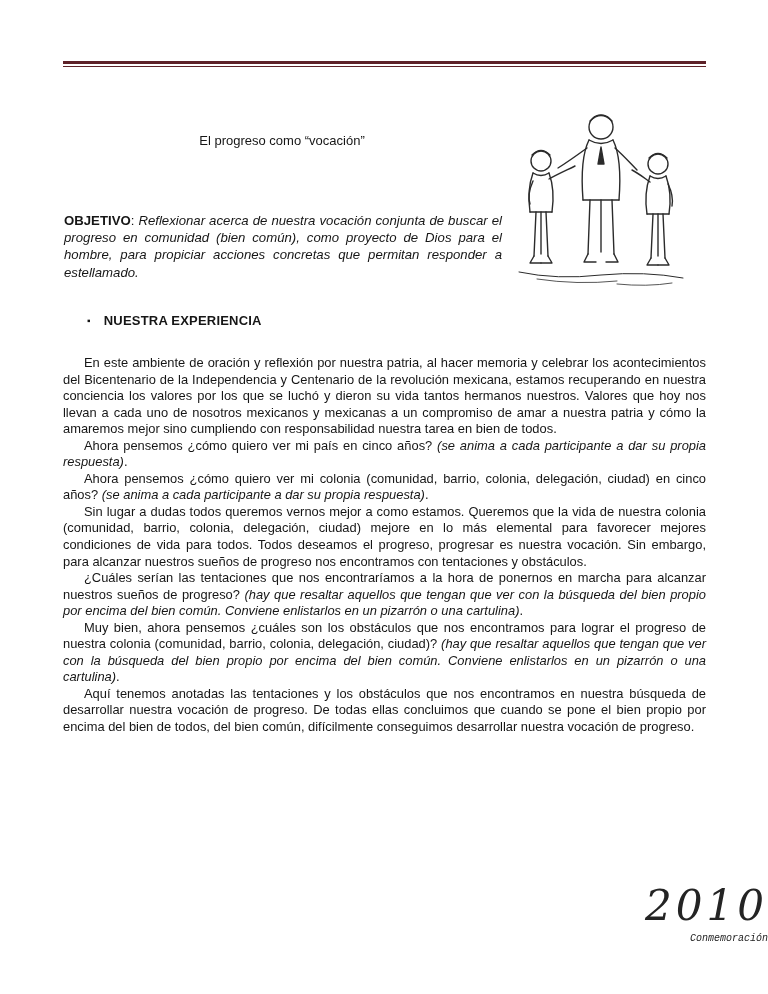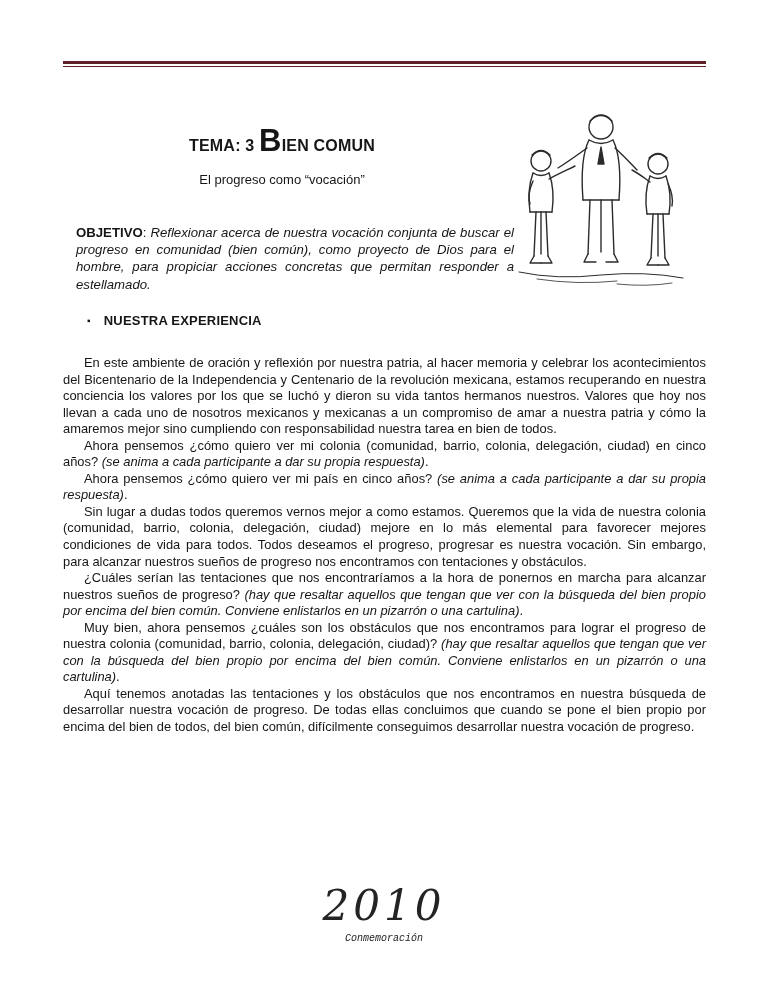--- a/index.html
+++ b/index.html
@@ -39,21 +39,21 @@
   .subtitle {
     margin-top: 9px;
     font-weight: normal;
     font-size: 13px;
   }
   .objective {
     position: absolute;
     left: 64px;
     top: 212px;
     width: 438px;
-    margin: 12px;
+    margin: 0;
     font-size: 13.2px;
     line-height: 17.2px;
     text-align: justify;
   }
   .illustration {
     position: absolute;
     left: 497px;
     top: 102px;
     width: 206px;
     height: 194px;
@@ -79,21 +79,21 @@
     font-size: 12.9px;
     line-height: 16.55px;
     text-align: justify;
   }
   .body-text p { margin: 0; text-indent: 21px; }
   .footer {
     position: absolute;
     left: 0;
     top: 884px;
     width: 768px;
-    text-align: center;
+    text-align: right;
   }
   .year {
     font-family: "DejaVu Serif", "Liberation Serif", serif;
     font-style: italic;
     font-size: 42px;
     line-height: 1.05;
     color: #242424;
     letter-spacing: 4px;
   }
   .small-caption {
@@ -113,21 +113,20 @@
   }
 </style>
 </head>
 <body>
 
 <div class="page">
 
   <div class="top-rule"></div>
 
   <div class="header-block">
-    <div class="title"><span>TEMA: 3 </span><span class="bigletter">B</span><span>IEN COMUN</span></div>
     <div class="subtitle">El progreso como “vocación”</div>
   </div>
 
   <p class="objective"><b>OBJETIVO</b><span>: </span><i>Reflexionar acerca de nuestra vocación conjunta de buscar el progreso en comunidad (bien común), como proyecto de Dios para el hombre, para propiciar acciones concretas que permitan responder a estellamado.</i></p>
 
   <div class="illustration">
     <svg width="206" height="194" viewBox="0 0 206 194">
       <g fill="none" stroke="#2b2b2b" stroke-width="1.4" stroke-linecap="round" stroke-linejoin="round">
 
         <circle cx="104" cy="25" r="12"></circle>
@@ -179,22 +178,22 @@
       </g>
     </svg>
   </div>
 
   <div class="section-header">
     <span class="bullet">▪</span><span>NUESTRA EXPERIENCIA</span>
   </div>
 
   <div class="body-text">
       <p><span>En este ambiente de oración y reflexión por nuestra patria, al hacer memoria y celebrar los acontecimientos del Bicentenario de la Independencia y Centenario de la revolución mexicana, estamos recuperando en nuestra conciencia los valores por los que se luchó y dieron su vida tantos hermanos nuestros. Valores que hoy nos llevan a cada uno de nosotros mexicanos y mexicanas a un compromiso de amar a nuestra patria y cómo la amaremos mejor sino cumpliendo con responsabilidad nuestra tarea en bien de todos.</span></p>
+      <p><span>Ahora pensemos ¿cómo quiero ver mi país en cinco años? </span><span style="font-style: italic;">(se anima a cada participante a dar su propia respuesta)</span><span>.</span></p>
       <p><span>Ahora pensemos ¿cómo quiero ver mi colonia (comunidad, barrio, colonia, delegación, ciudad) en cinco años? </span><span style="font-style: italic;">(se anima a cada participante a dar su propia respuesta)</span><span>.</span></p>
-      <p><span>Ahora pensemos ¿cómo quiero ver mi país en cinco años? </span><span style="font-style: italic;">(se anima a cada participante a dar su propia respuesta)</span><span>.</span></p>
       <p><span>Sin lugar a dudas todos queremos vernos mejor a como estamos. Queremos que la vida de nuestra colonia (comunidad, barrio, colonia, delegación, ciudad) mejore en lo más elemental para favorecer mejores condiciones de vida para todos. Todos deseamos el progreso, progresar es nuestra vocación. Sin embargo, para alcanzar nuestros sueños de progreso nos encontramos con tentaciones y obstáculos.</span></p>
       <p><span>¿Cuáles serían las tentaciones que nos encontraríamos a la hora de ponernos en marcha para alcanzar nuestros sueños de progreso? </span><span style="font-style: italic;">(hay que resaltar aquellos que tengan que ver con la búsqueda del bien propio por encima del bien común. Conviene enlistarlos en un pizarrón o una cartulina)</span><span>.</span></p>
       <p><span>Muy bien, ahora pensemos ¿cuáles son los obstáculos que nos encontramos para lograr el progreso de nuestra colonia (comunidad, barrio, colonia, delegación, ciudad)? </span><span style="font-style: italic;">(hay que resaltar aquellos que tengan que ver con la búsqueda del bien propio por encima del bien común. Conviene enlistarlos en un pizarrón o una cartulina)</span><span>.</span></p>
       <p><span>Aquí tenemos anotadas las tentaciones y los obstáculos que nos encontramos en nuestra búsqueda de desarrollar nuestra vocación de progreso. De todas ellas concluimos que cuando se pone el bien propio por encima del bien de todos, del bien común, difícilmente conseguimos desarrollar nuestra vocación de progreso.</span></p>
     </div>
 
   <div class="footer">
     <div class="year">2010</div>
     <div class="caption">Conmemoración</div>
   </div>

